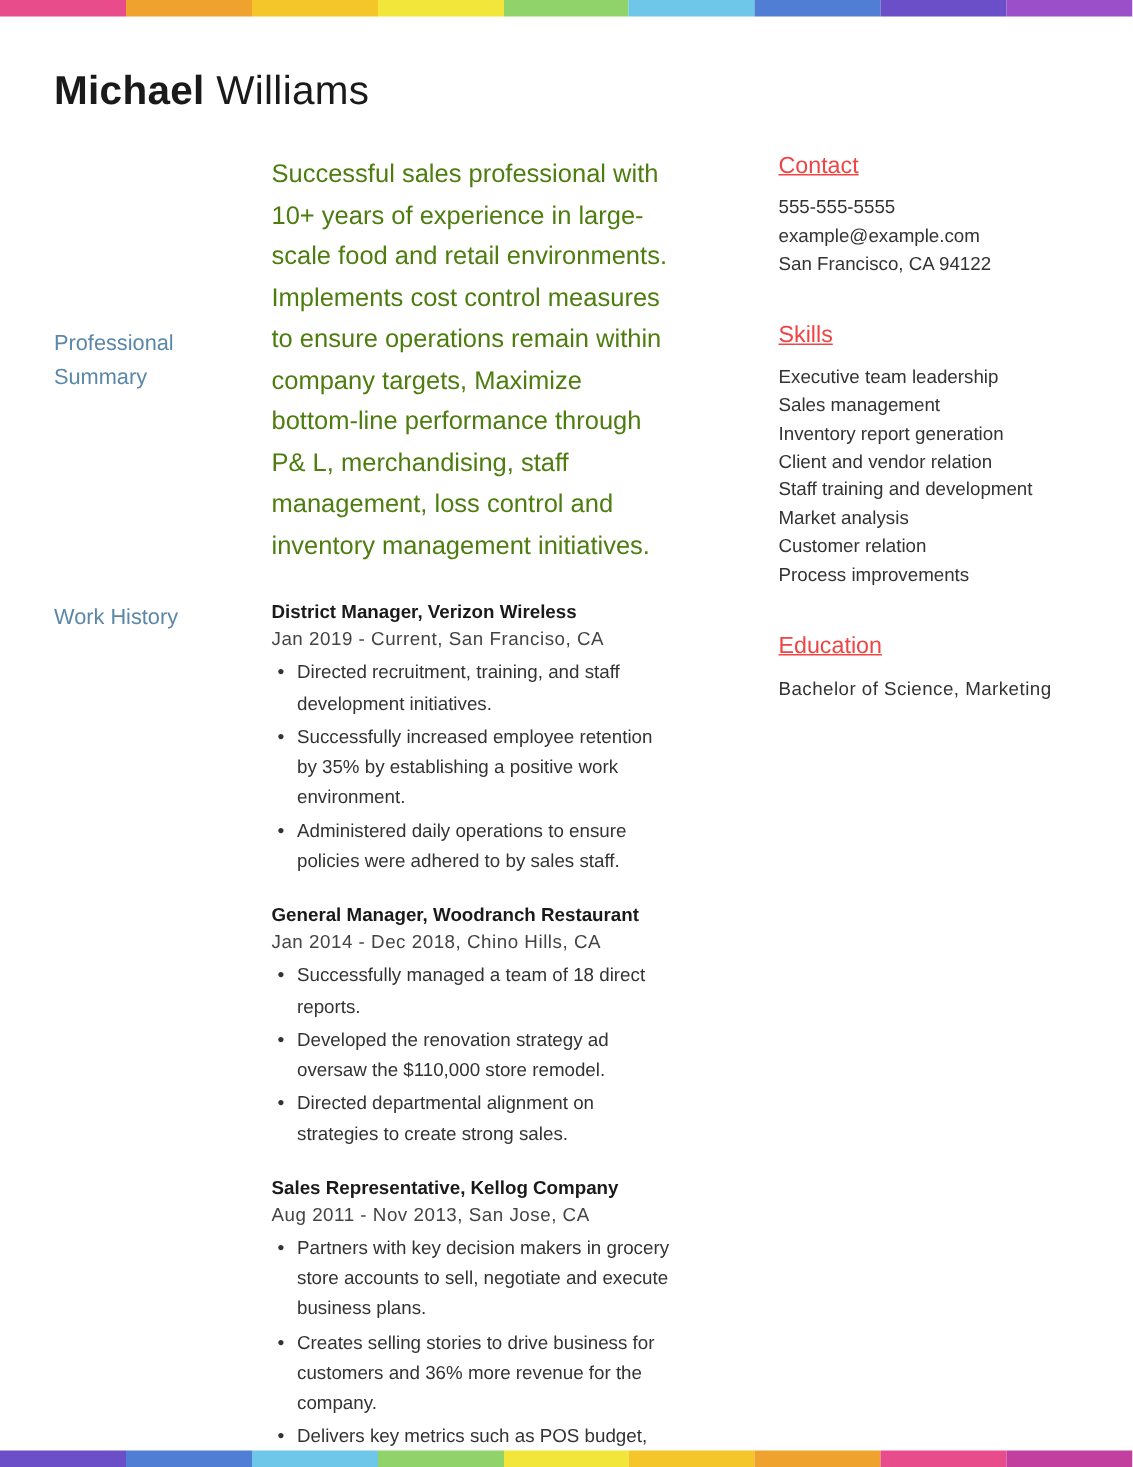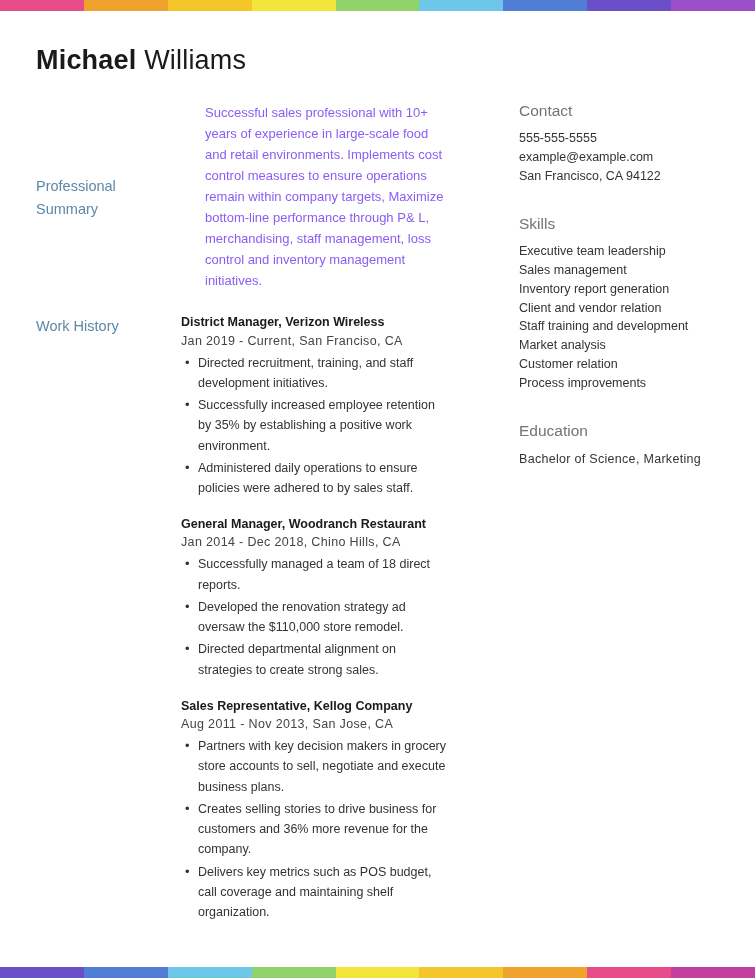--- a/index.html
+++ b/index.html
@@ -80,24 +80,23 @@
     padding-left: 53px;
     box-sizing: border-box;
   }
   .section-label {
     color: #5b87a8;
     font-size: 14.5px;
     line-height: 1.55;
     font-weight: normal;
   }
   .summary-text {
-    font-size: 13px;
+    font-size: 17px;
     line-height: 1.62;
-    color: #8b5cf6;
-    margin-left: 24px;
+    color: #4d7c0f;
   }
   .work-block {
     margin-bottom: 17px;
   }
   .job-title {
     font-size: 12.5px;
     font-weight: bold;
     color: #1a1a1a;
     line-height: 1.45;
     margin-bottom: 2px;
@@ -122,25 +121,26 @@
   }
   ul.bullets li:before {
     content: "\2022";
     position: absolute;
     left: -13px;
     top: -1px;
     font-size: 13px;
     color: #333;
   }
   .right-heading {
-    color: #737373;
+    color: #ef4444;
     font-size: 15.5px;
     margin-bottom: 9px;
     margin-top: 0;
     font-weight: normal;
+    text-decoration: underline;
   }
   .right-block {
     margin-bottom: 30px;
   }
   .right-line {
     font-size: 12.5px;
     line-height: 1.5;
     color: #333333;
   }
   .edu-line {

